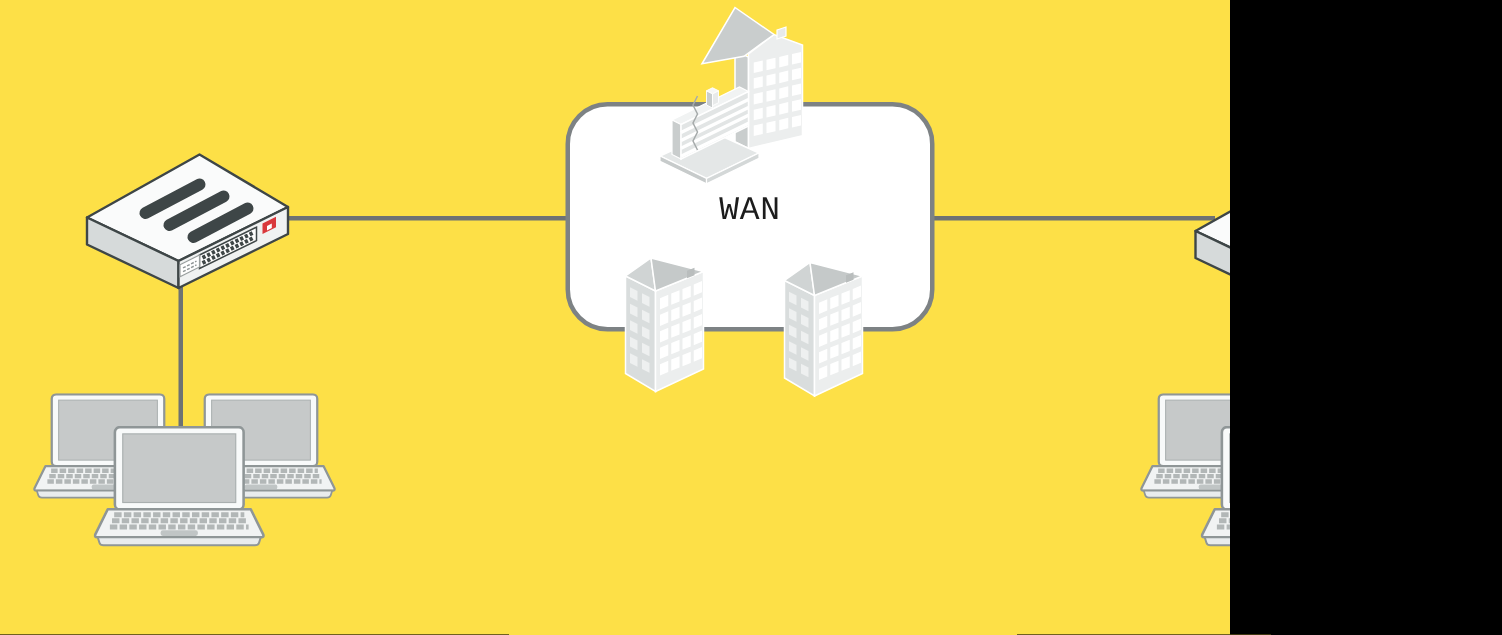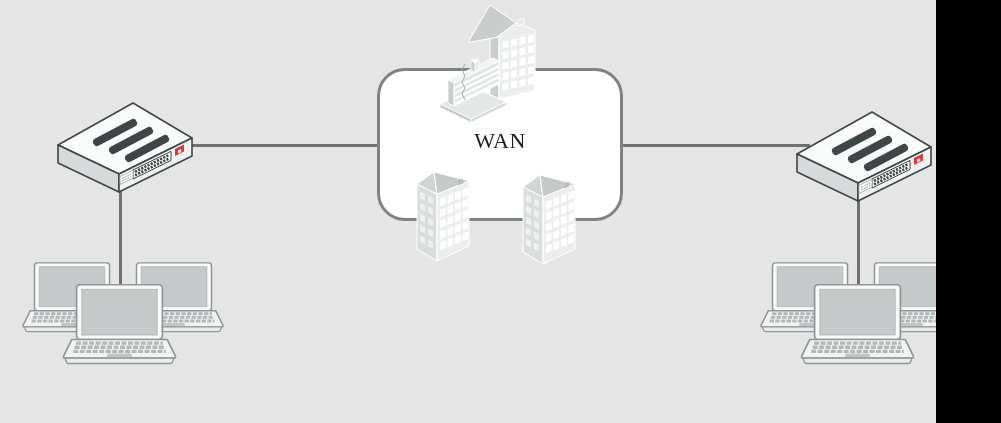--- a/index.html
+++ b/index.html
@@ -1,17 +1,17 @@
 <!DOCTYPE html>
 <html><head>
 <meta charset="utf-8">
 <style>
   html,body{margin:0;padding:0;background:#000;}
-  .canvas{position:relative;width:936px;height:423px;background:#e5e5e5;overflow:hidden;
-          font-family:Liberation Serif, serif;}
+  .canvas{position:relative;width:820px;height:423px;background:#fde047;overflow:hidden;
+          font-family:Liberation Mono, monospace;}
   .abs{position:absolute;}
   .line{position:absolute;background:#6e7273;}
   .wan-box{position:absolute;left:377px;top:68px;width:246px;height:153px;
            background:#ffffff;border:3px solid #7d8284;border-radius:28px;box-sizing:border-box;}
   .wan-label{position:absolute;left:377px;top:128px;width:246px;text-align:center;
              font-size:22px;font-weight:400;letter-spacing:.5px;color:#1c1c1c;}
   .laptop-group{position:absolute;width:200px;height:110px;}
   svg{display:block;overflow:visible;}
   #icon-defs{position:absolute;width:0;height:0;}
 </style>

